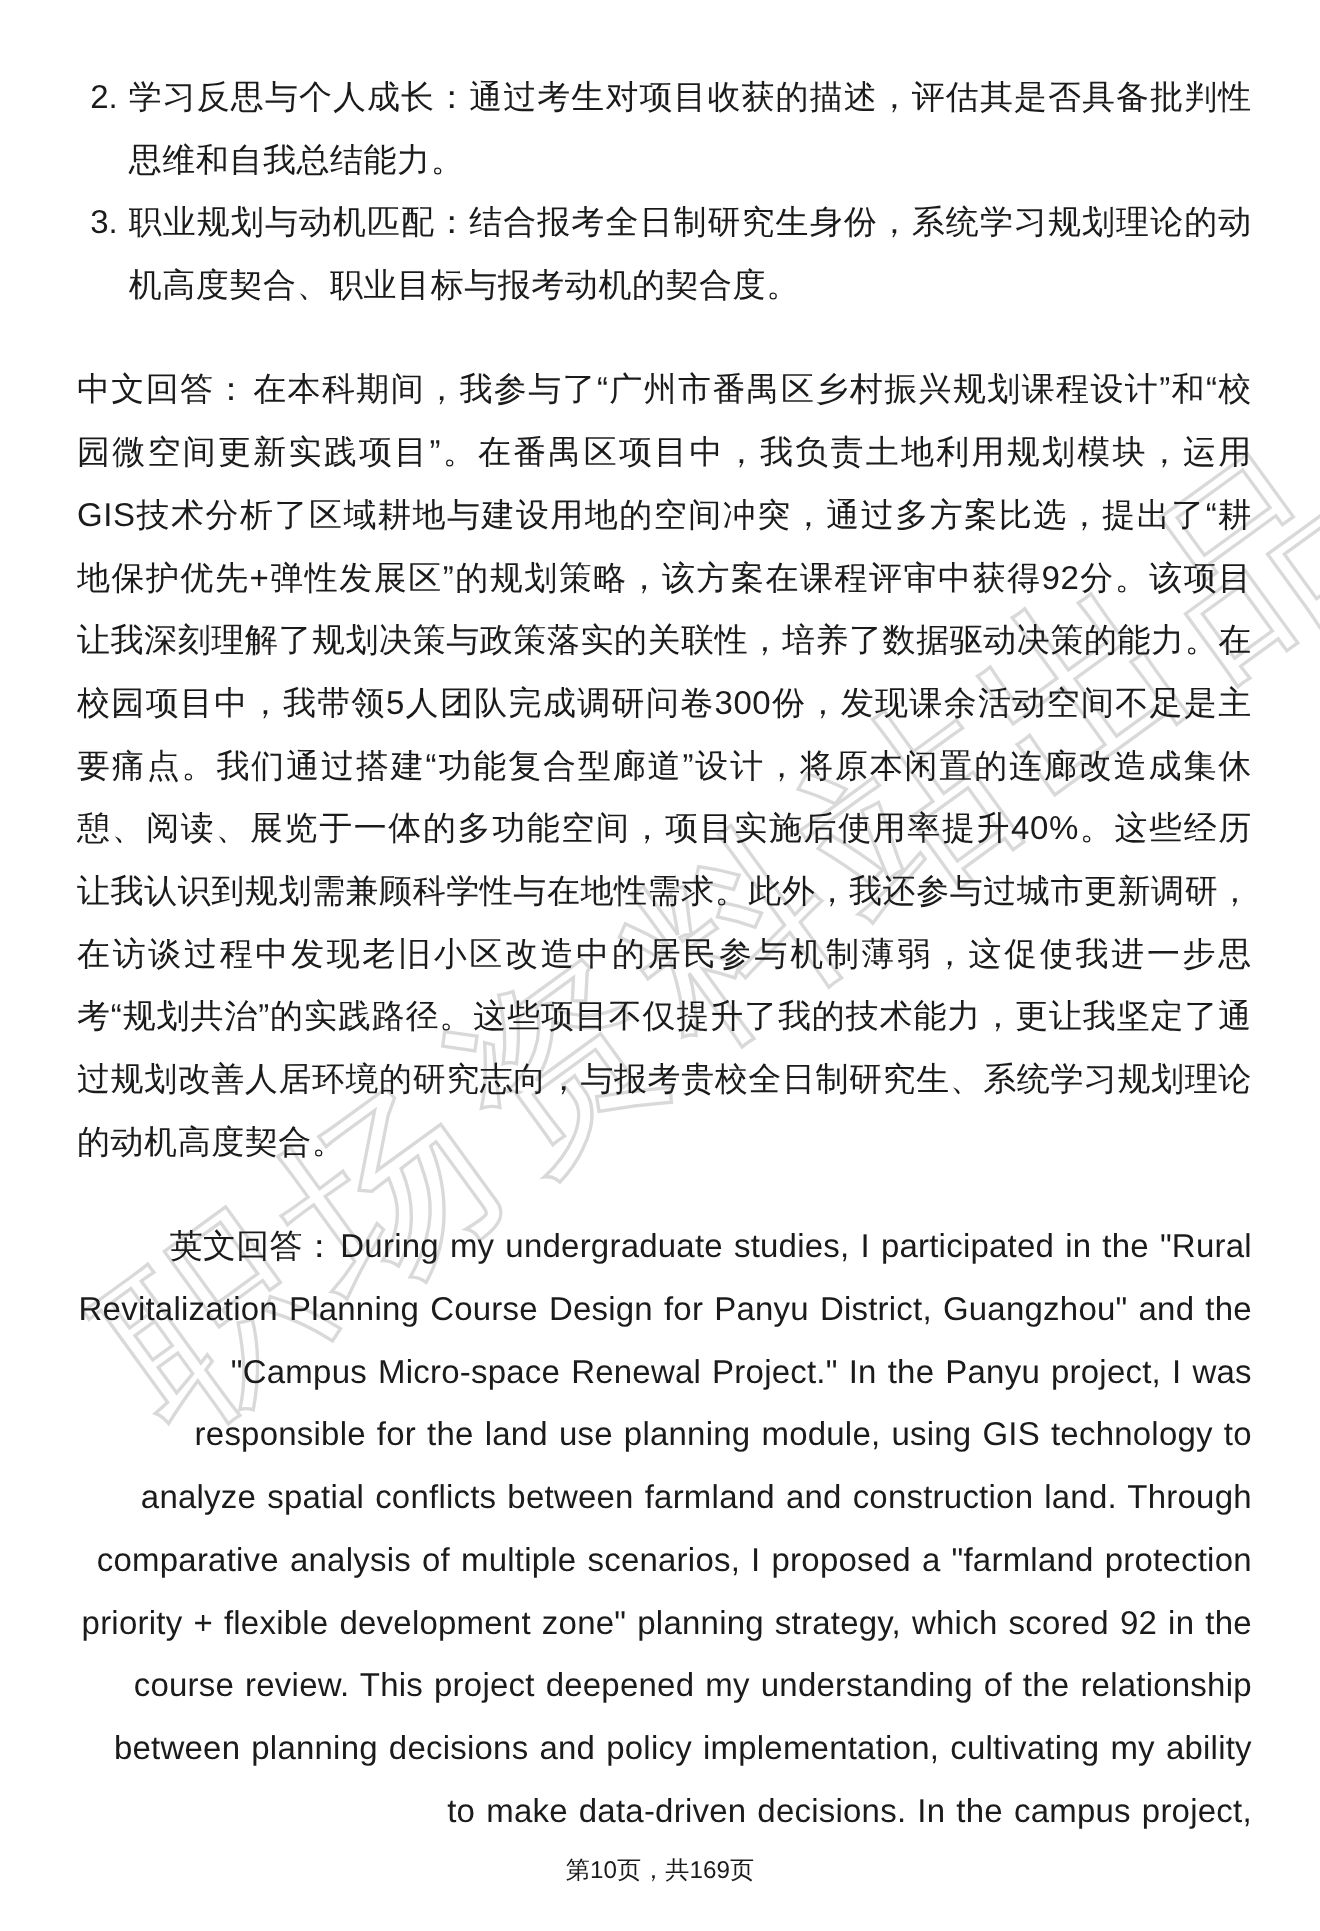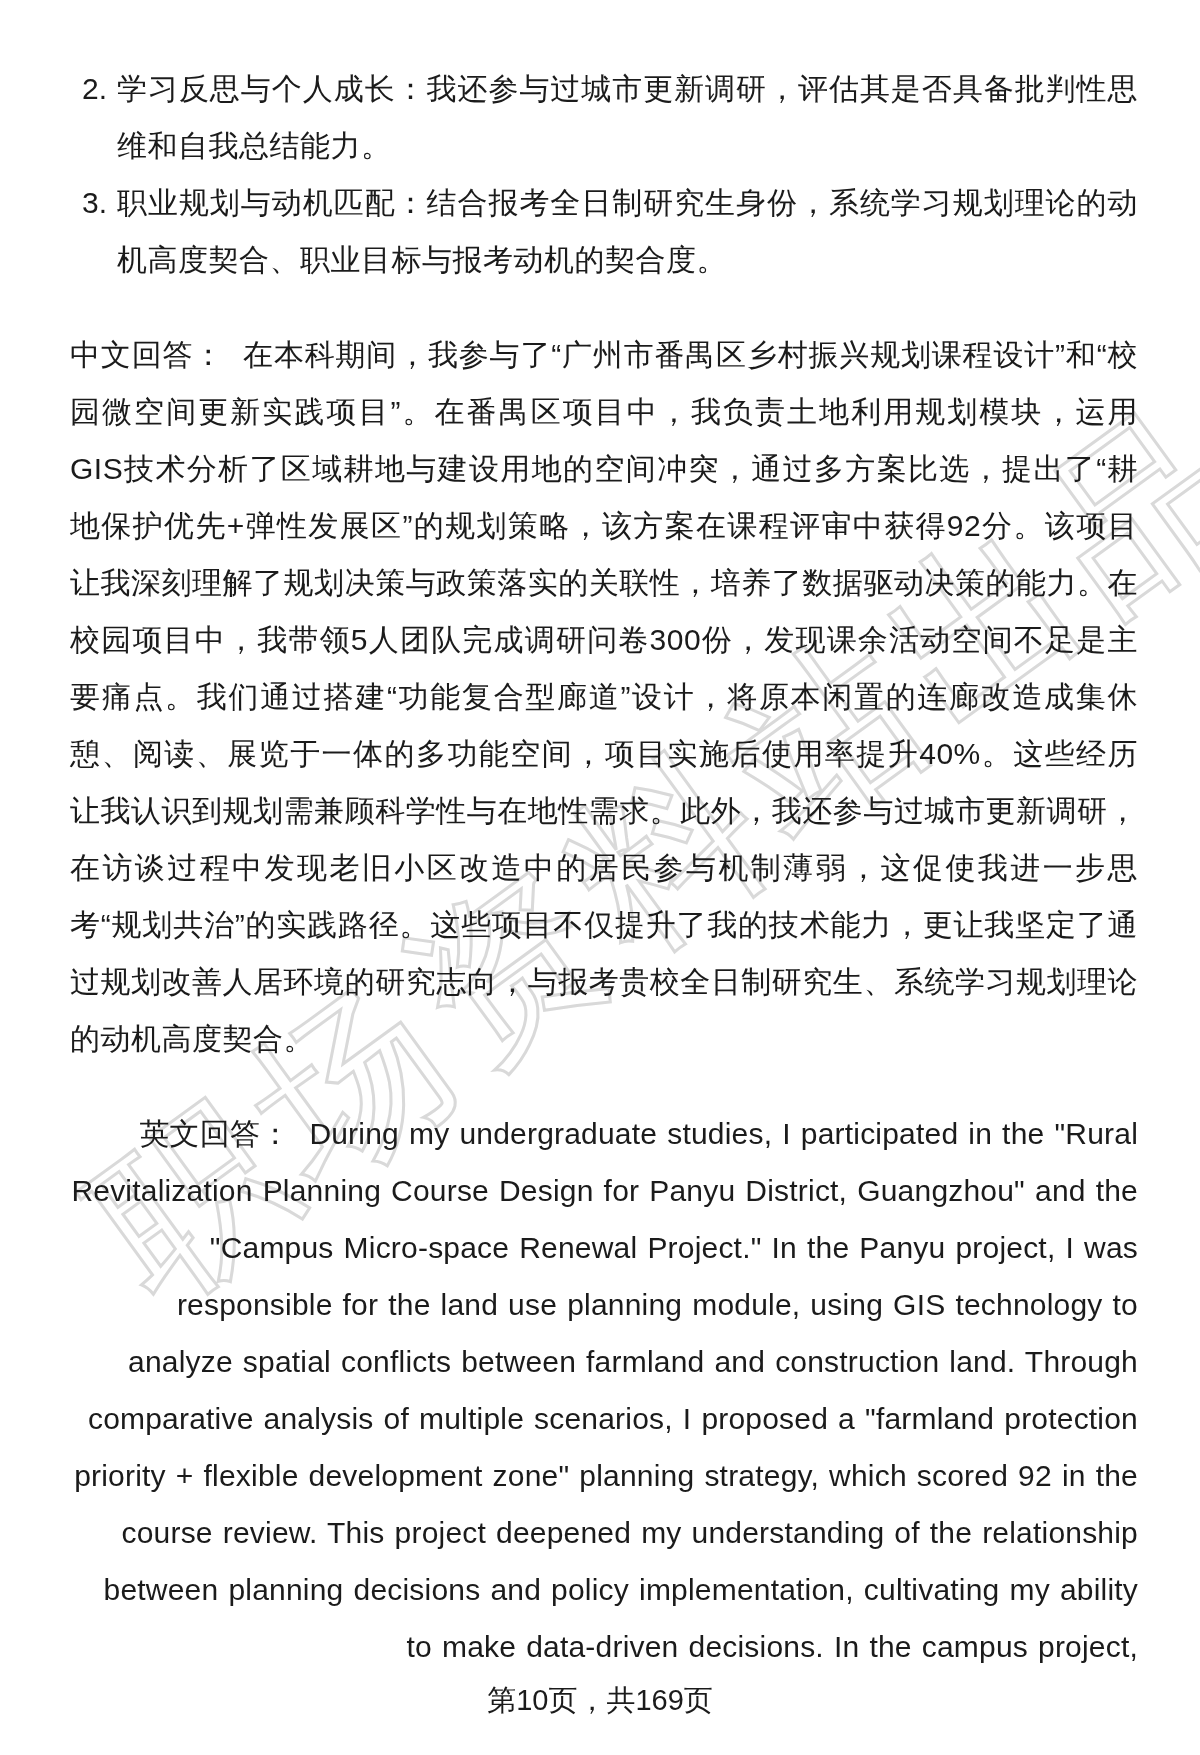--- a/index.html
+++ b/index.html
@@ -64,47 +64,47 @@
   .para.zh {
     text-align: justify;
     letter-spacing: 0.5px;
   }
   .para.en {
     text-align: right;
     letter-spacing: 0.2px;
     word-spacing: 1.5px;
   }
   .plabel {
-    margin-right: 19px;
+    margin-right: 4px;
   }
   .footer {
     position: absolute;
     left: 0;
     right: 0;
     top: 1678px;
     z-index: 1;
     text-align: center;
-    font-size: 29px;
+    font-size: 22px;
     line-height: 44px;
     color: #1b1b1b;
   }
 </style>
 </head>
 <body>
 
 <div class="page">
 
   <div class="watermark">职场资料站出品</div>
 
   <div class="content">
 
     <div class="list">
       <div class="list-item">
         <span class="marker">2.</span>
-        <span class="item-text">学习反思与个人成长：我还参与过城市更新调研，评估其是否具备批判性思维和自我总结能力。</span>
+        <span class="item-text">学习反思与个人成长：通过考生对项目收获的描述，评估其是否具备批判性思维和自我总结能力。</span>
       </div>
       <div class="list-item">
         <span class="marker">3.</span>
         <span class="item-text">职业规划与动机匹配：结合报考全日制研究生身份，系统学习规划理论的动机高度契合、职业目标与报考动机的契合度。</span>
       </div>
     </div>
 
     <p class="para zh"><span class="plabel">中文回答：</span><span>在本科期间，我参与了“广州市番禺区乡村振兴规划课程设计”和“校园微空间更新实践项目”。在番禺区项目中，我负责土地利用规划模块，运用GIS技术分析了区域耕地与建设用地的空间冲突，通过多方案比选，提出了“耕地保护优先+弹性发展区”的规划策略，该方案在课程评审中获得92分。该项目让我深刻理解了规划决策与政策落实的关联性，培养了数据驱动决策的能力。在校园项目中，我带领5人团队完成调研问卷300份，发现课余活动空间不足是主要痛点。我们通过搭建“功能复合型廊道”设计，将原本闲置的连廊改造成集休憩、阅读、展览于一体的多功能空间，项目实施后使用率提升40%。这些经历让我认识到规划需兼顾科学性与在地性需求。此外，我还参与过城市更新调研，在访谈过程中发现老旧小区改造中的居民参与机制薄弱，这促使我进一步思考“规划共治”的实践路径。这些项目不仅提升了我的技术能力，更让我坚定了通过规划改善人居环境的研究志向，与报考贵校全日制研究生、系统学习规划理论的动机高度契合。</span></p>
 
     <p class="para en"><span class="plabel">英文回答：</span><span>During my undergraduate studies, I participated in the "Rural Revitalization Planning Course Design for Panyu District, Guangzhou" and the "Campus Micro-space Renewal Project." In the Panyu project, I was responsible for the land use planning module, using GIS technology to analyze spatial conflicts between farmland and construction land. Through comparative analysis of multiple scenarios, I proposed a "farmland protection priority + flexible development zone" planning strategy, which scored 92 in the course review. This project deepened my understanding of the relationship between planning decisions and policy implementation, cultivating my ability to make data-driven decisions. In the campus project,</span></p>

